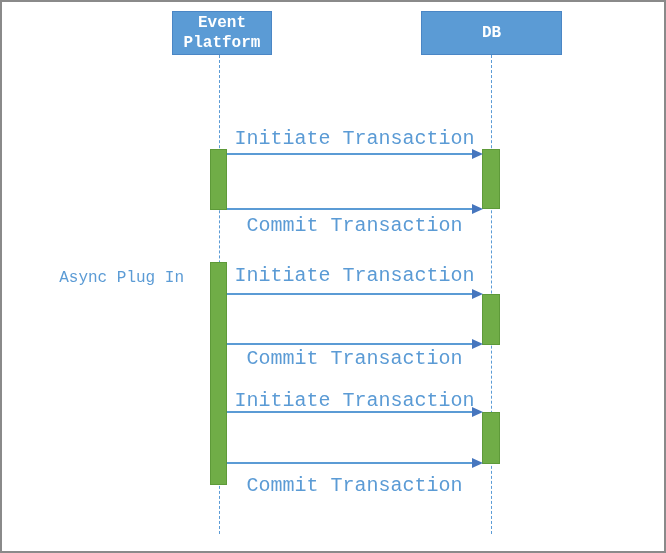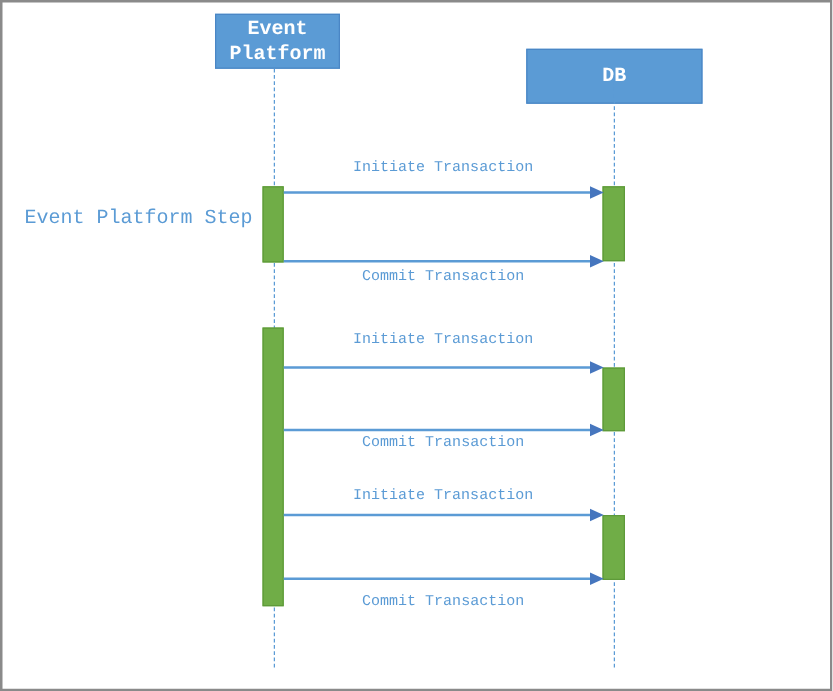--- a/index.html
+++ b/index.html
@@ -17,21 +17,21 @@
     position: absolute;
     display: flex; flex-direction: column;
     align-items: center; justify-content: center;
     background: var(--actor-fill, #5b9bd5);
     border: 1px solid var(--actor-border, #4a86c5);
     color: var(--actor-text, #ffffff);
     font-weight: bold; font-size: 16px; line-height: 20px;
     text-align: center; box-sizing: border-box;
   }
   #actor-event { left: 170px; top: 9px; width: 100px; height: 44px; }
-  #actor-db    { left: 419px; top: 9px; width: 141px; height: 44px; margin-top: 28px; }
+  #actor-db    { left: 419px; top: 9px; width: 141px; height: 44px; }
   .lifeline {
     position: absolute; width: 0; top: 53px; height: 479px;
     border-left: 1px dashed var(--lifeline, #5b9bd5);
   }
   #lifeline-event { left: 217px; }
   #lifeline-db    { left: 489px; }
   .bar {
     position: absolute;
     background: var(--activation-fill, #70ad47);
     border: 1px solid var(--activation-border, #5e9a39);
@@ -54,21 +54,21 @@
     border-left: 11px solid var(--arrowhead, #4676be);
   }
   #arrow-0 { top: 152px; }
   #arrow-1 { top: 207px; }
   #arrow-2 { top: 292px; }
   #arrow-3 { top: 342px; }
   #arrow-4 { top: 410px; }
   #arrow-5 { top: 461px; }
   .msg {
     position: absolute; left: 225px; width: 255px;
-    text-align: center; font-size: 12px; white-space: nowrap;
+    text-align: center; font-size: 20px; white-space: nowrap;
     color: var(--message-text, #5b9bd5);
   }
   #msg-0 { top: 125px; }
   #msg-1 { top: 212px; }
   #msg-2 { top: 262px; }
   #msg-3 { top: 345px; }
   #msg-4 { top: 387px; }
   #msg-5 { top: 472px; }
   .ann {
     position: absolute; text-align: right; font-size: 16px; line-height: 25px;
@@ -126,16 +126,18 @@
   </div>
 
   <div class="msg" id="msg-0">Initiate Transaction</div>
   <div class="msg" id="msg-1">Commit Transaction</div>
   <div class="msg" id="msg-2">Initiate Transaction</div>
   <div class="msg" id="msg-3">Commit Transaction</div>
   <div class="msg" id="msg-4">Initiate Transaction</div>
   <div class="msg" id="msg-5">Commit Transaction</div>
 
   <div class="ann" id="ann-step">
-    <span>Event Platform Step</span>
+  </div>
+  <div class="ann" id="ann-async">
+    <span>Async Plug In</span>
   </div>
 
 </div>
 
 </body></html>

